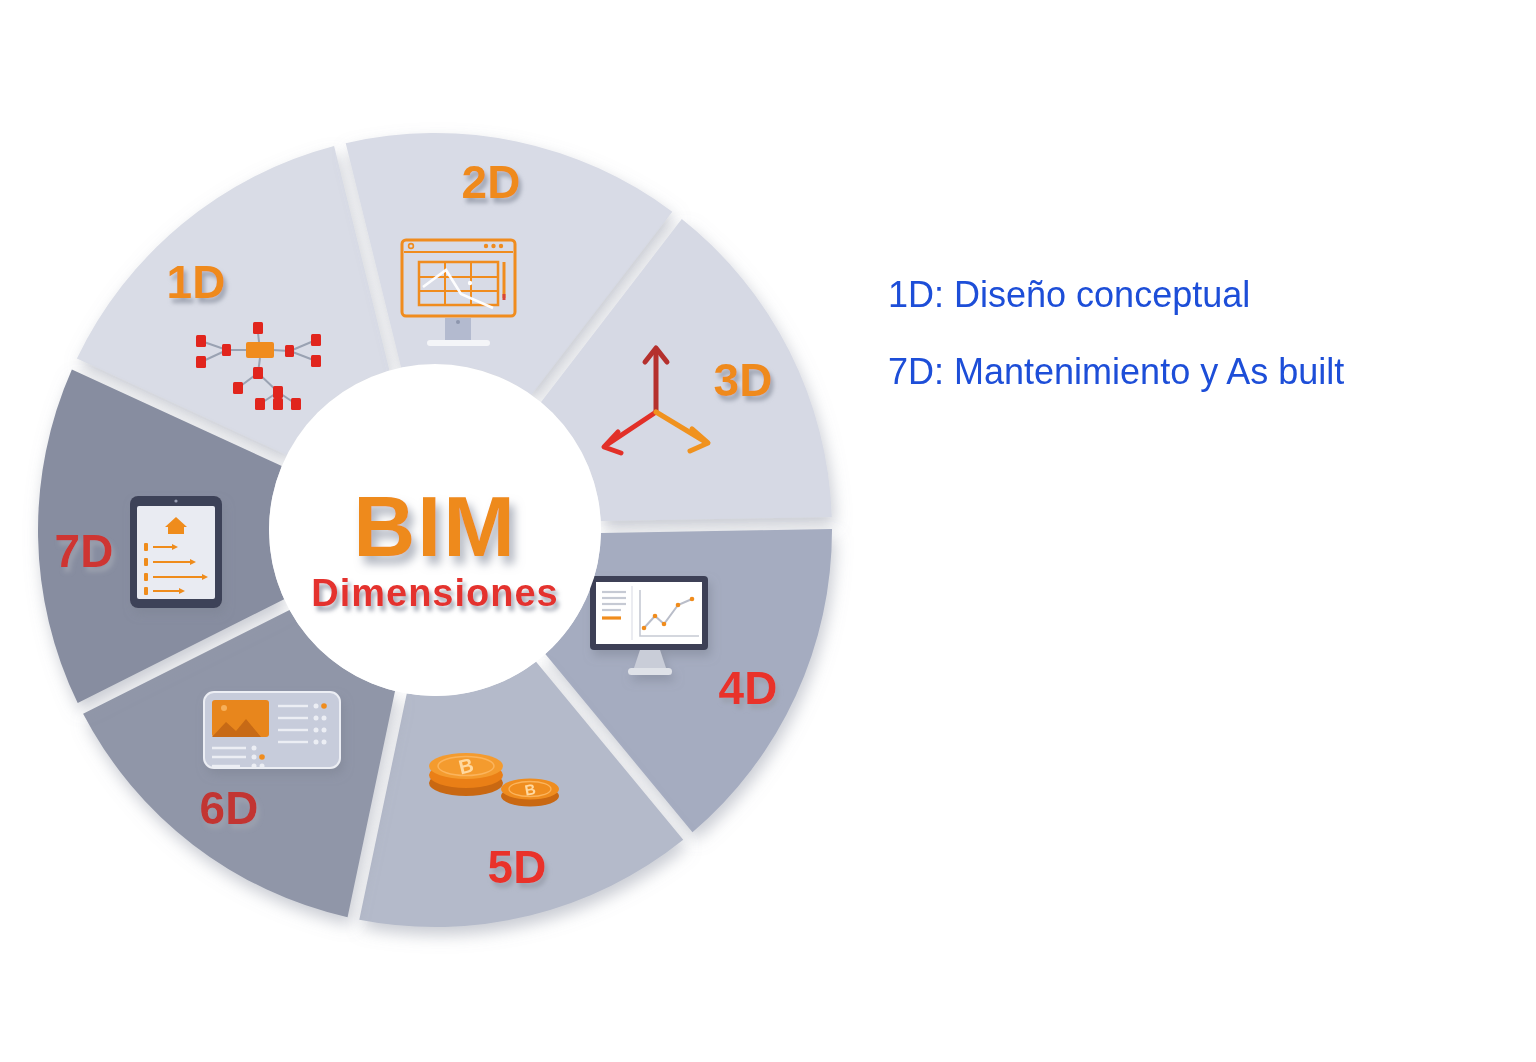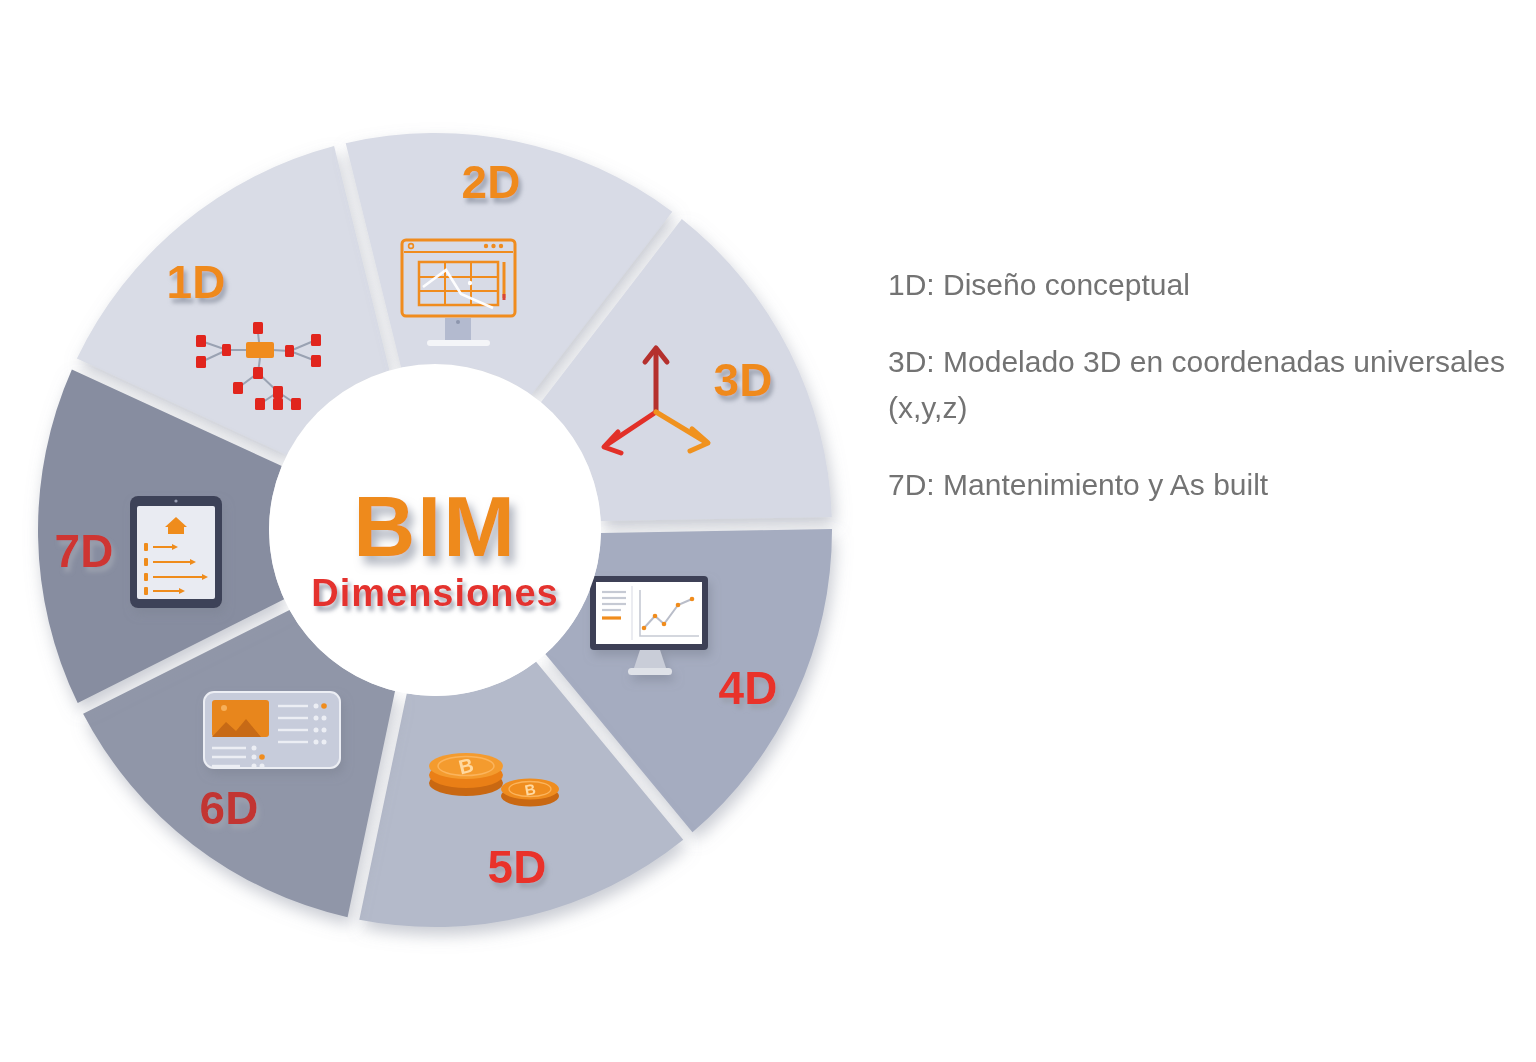--- a/index.html
+++ b/index.html
@@ -4,22 +4,22 @@
 <style>
   html,body{margin:0;padding:0;background:#ffffff;}
   body{width:1536px;height:1062px;position:relative;overflow:hidden;
        font-family:"Liberation Sans", sans-serif;}
   .stage{position:absolute;inset:0;}
   svg text{font-family:"Liberation Sans", sans-serif;}
   .seg-label{font-size:46px;font-weight:bold;text-anchor:middle;}
   .bim-main{font-size:86px;font-weight:bold;text-anchor:middle;letter-spacing:2px;}
   .bim-sub{font-size:38px;font-weight:bold;text-anchor:middle;letter-spacing:1px;}
   .coin-b{font-weight:bold;text-anchor:middle;}
-  .legend{position:absolute;left:888px;top:262px;width:640px;
-          font-size:30px;line-height:46px;color:#737373;font-weight:400;}
+  .legend{position:absolute;left:888px;top:272px;width:640px;
+          font-size:36px;line-height:46px;color:#1d4ed8;font-weight:400;}
   .legend p{margin:0 0 31px 0;max-width:640px;}
 </style>
 </head>
 <body>
 
 <div class="stage">
 
   <svg id="wheel-svg" width="870" height="1062" viewBox="0 0 870 1062">
     <defs>
       <filter id="sectorShadow" x="-20%" y="-20%" width="140%" height="140%">
@@ -221,16 +221,15 @@
         <text class="seg-label" x="748" y="704" fill="#e93129" filter="url(#txtShadow)">4D</text>
         <text class="seg-label" x="517" y="883" fill="#e93129" filter="url(#txtShadow)">5D</text>
         <text class="seg-label" x="229" y="824" fill="#c23431" filter="url(#txtShadow)">6D</text>
         <text class="seg-label" x="84" y="567" fill="#ce3632" filter="url(#txtShadow)">7D</text>
       </g>
   </svg>
 
   
   <div class="legend">
     <p>1D: Diseño conceptual</p>
-    <p>3D: Modelado 3D en coordenadas universales (x,y,z)</p>
     <p>7D: Mantenimiento y As built</p>
   </div>
 </div>
 
 </body></html>

